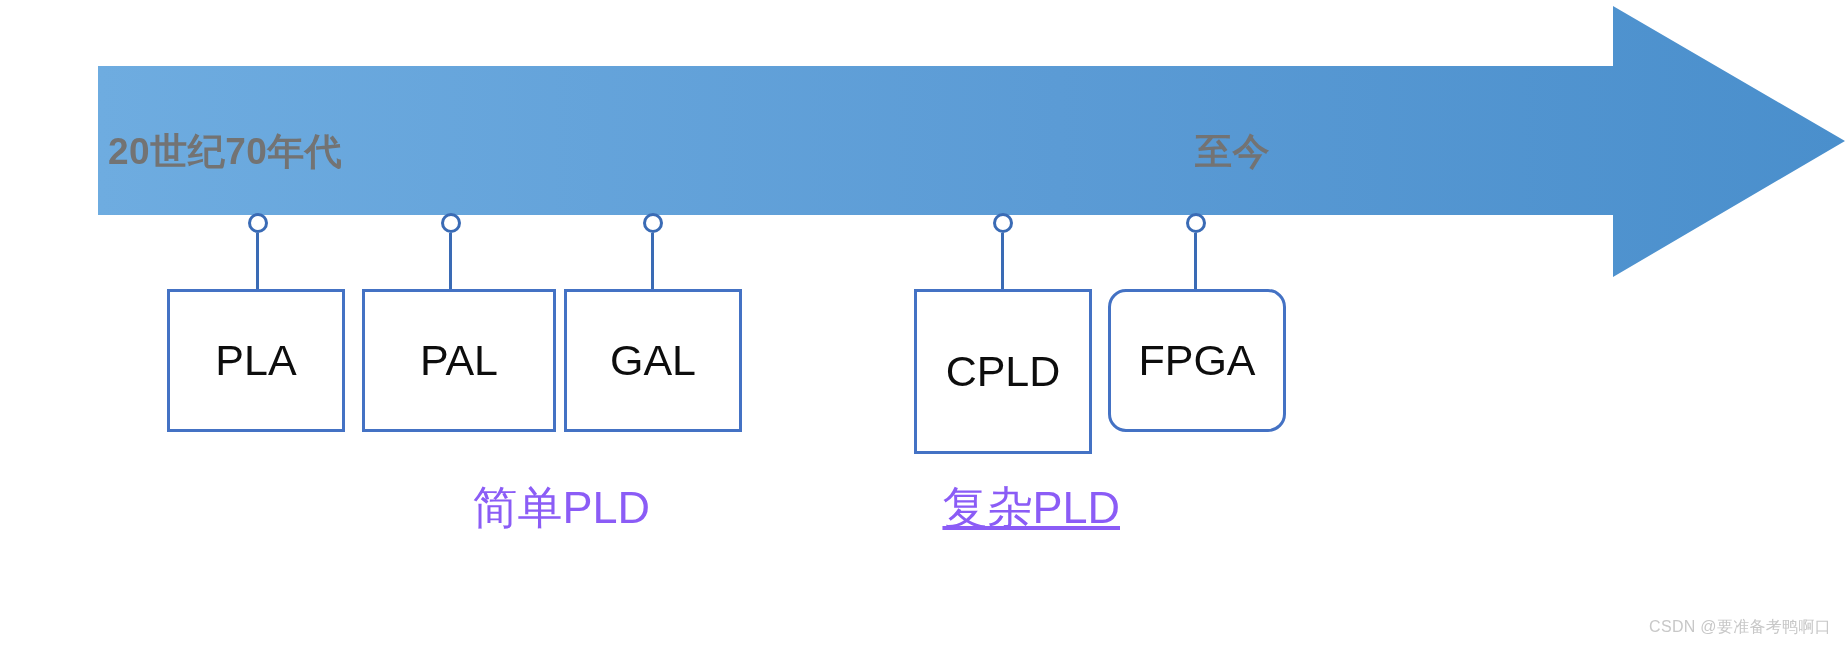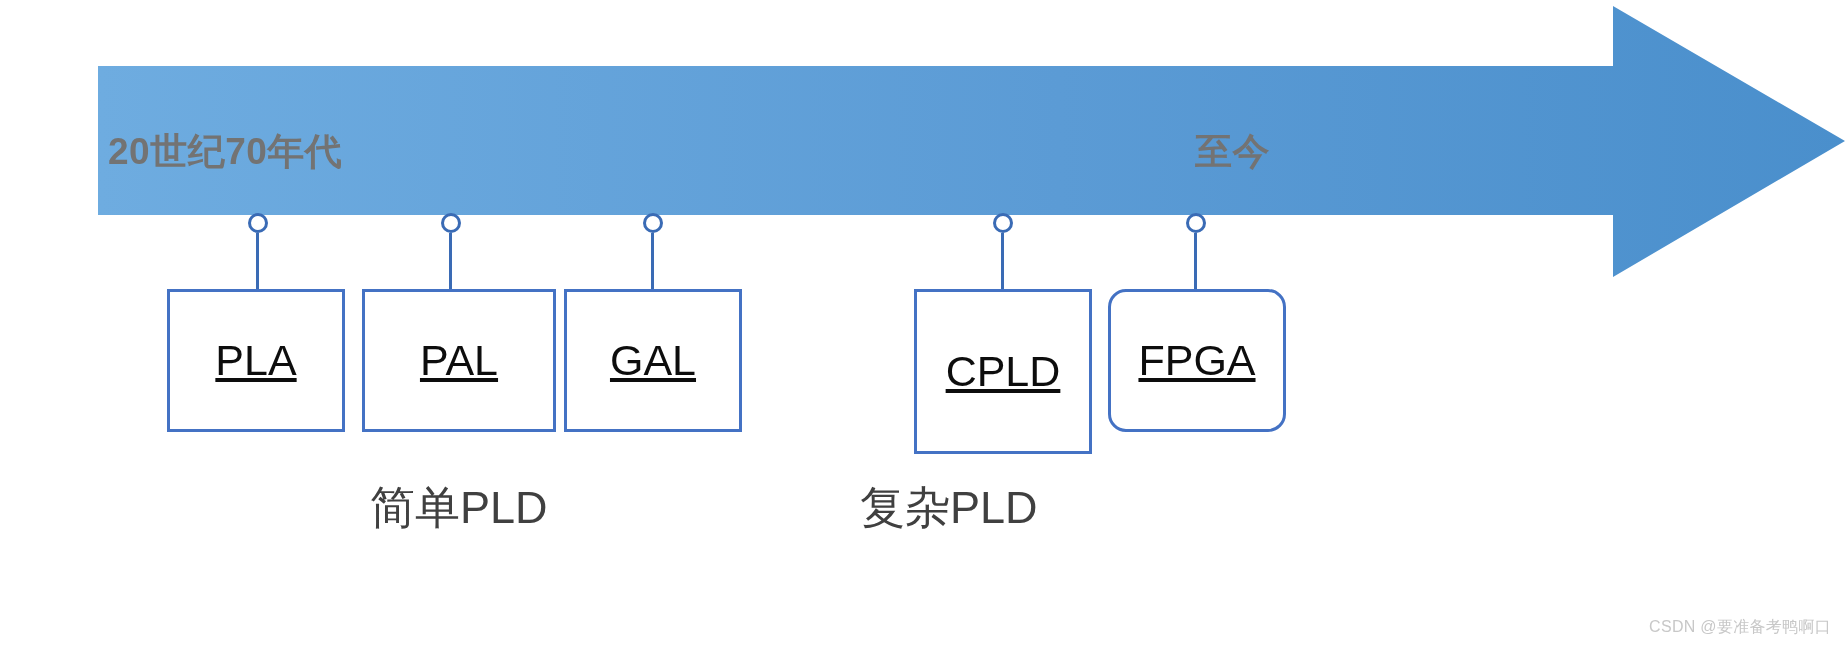--- a/index.html
+++ b/index.html
@@ -64,31 +64,30 @@
     display: flex;
     align-items: center;
     justify-content: center;
   }
   .node-label {
     font-size: 43px;
     color: #0d0d0d;
     font-weight: 400;
     line-height: 1;
     white-space: nowrap;
-    text-decoration: underline;
   }
 
   
   .group-caption {
     position: absolute;
     font-size: 45px;
-    color: #404040;
+    color: #8b5cf6;
     white-space: nowrap;
     line-height: 1;
-    text-align: left;
+    text-align: right;
   }
 
   
   .watermark {
     position: absolute;
     right: 14px;
     bottom: 10px;
     font-size: 16px;
     color: #c8c8c8;
     white-space: nowrap;
@@ -144,17 +143,17 @@
   <div class="node-box" style="left:914px; top:289px; width:178px; height:165px;">
     <span class="node-label">CPLD</span>
   </div>
 
   <div class="node-box" style="left:1108px; top:289px; width:178px; height:143px;border-radius:18px;">
     <span class="node-label">FPGA</span>
   </div>
 
   <div class="group-caption" style="left:370px; top:485px; width:280px;">简单PLD</div>
 
-  <div class="group-caption" style="left:860px; top:485px; width:280px;">复杂PLD</div>
+  <div class="group-caption" style="left:840px; top:485px; width:280px;text-decoration:underline;">复杂PLD</div>
 
   <div class="watermark">CSDN @要准备考鸭啊口</div>
 
 </div>
 
 </body></html>

